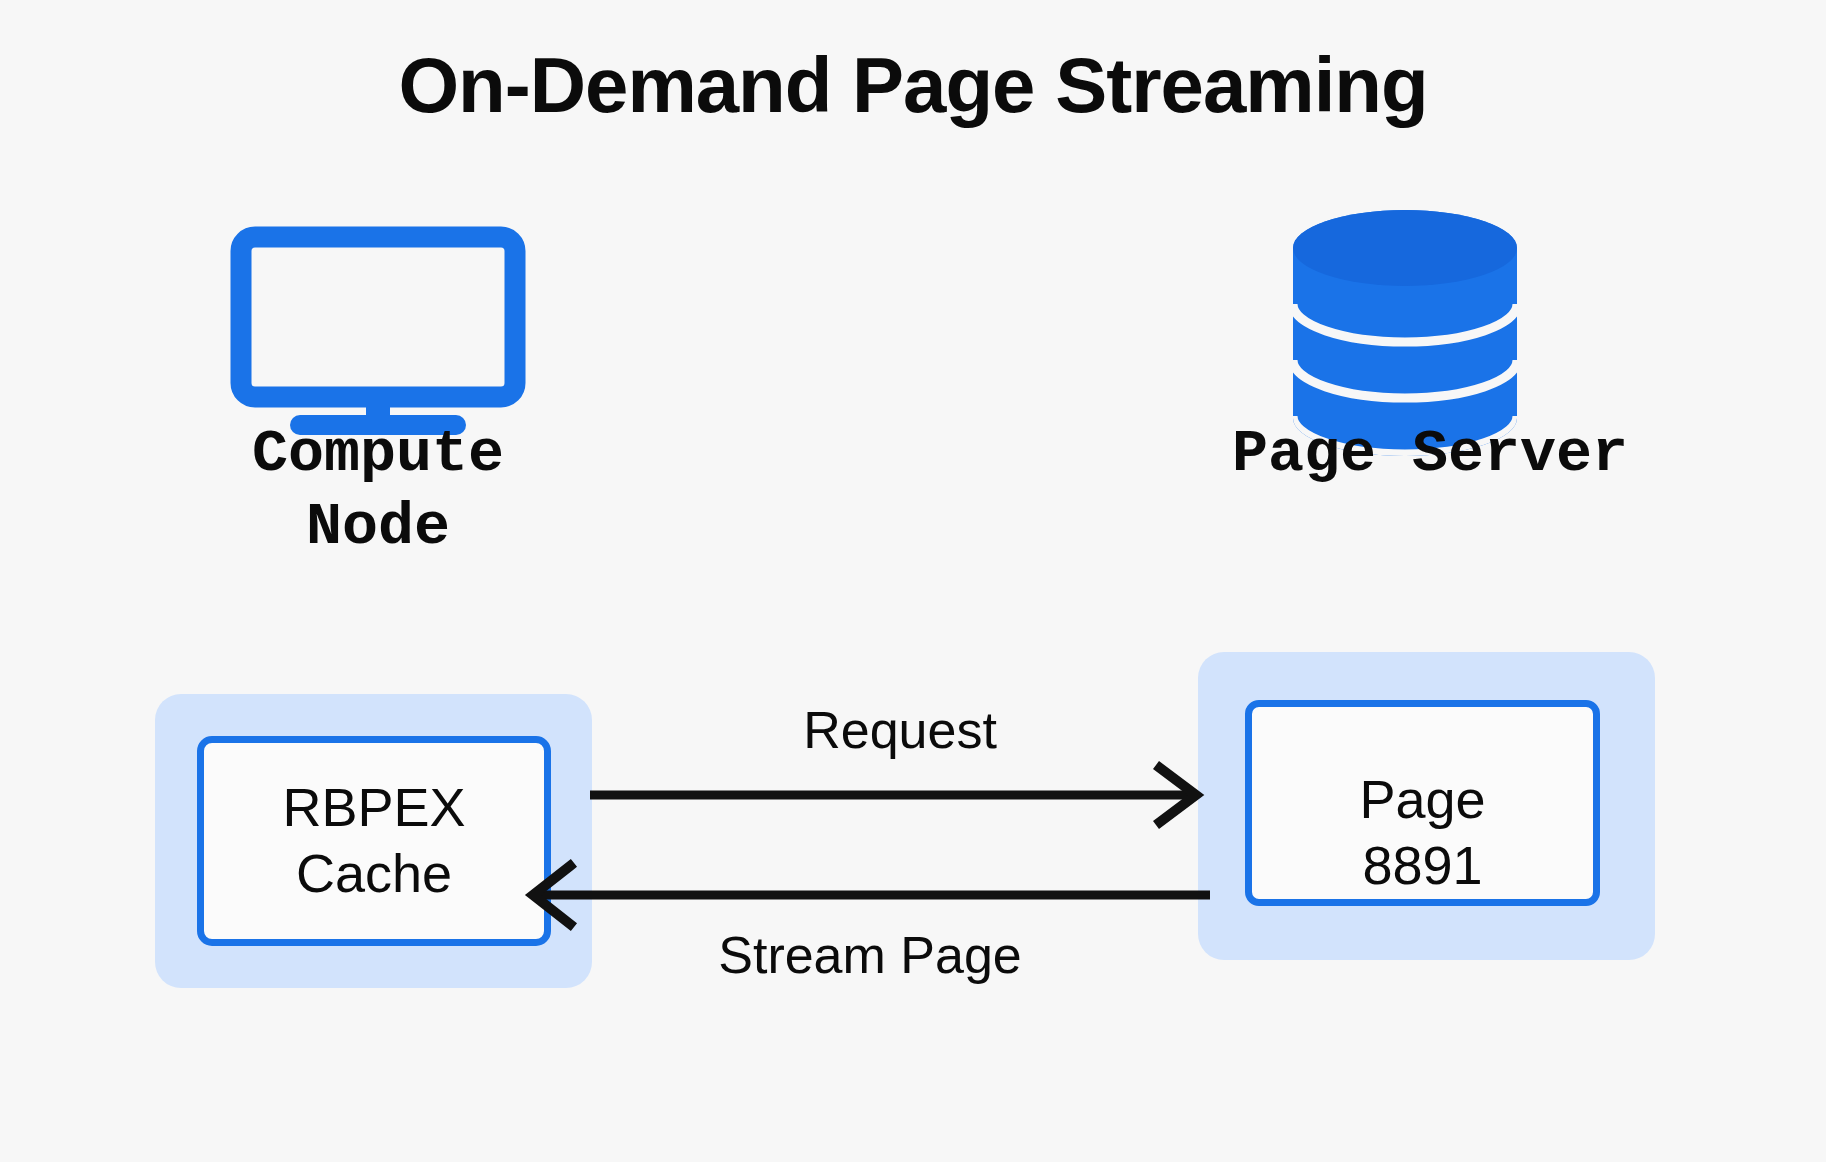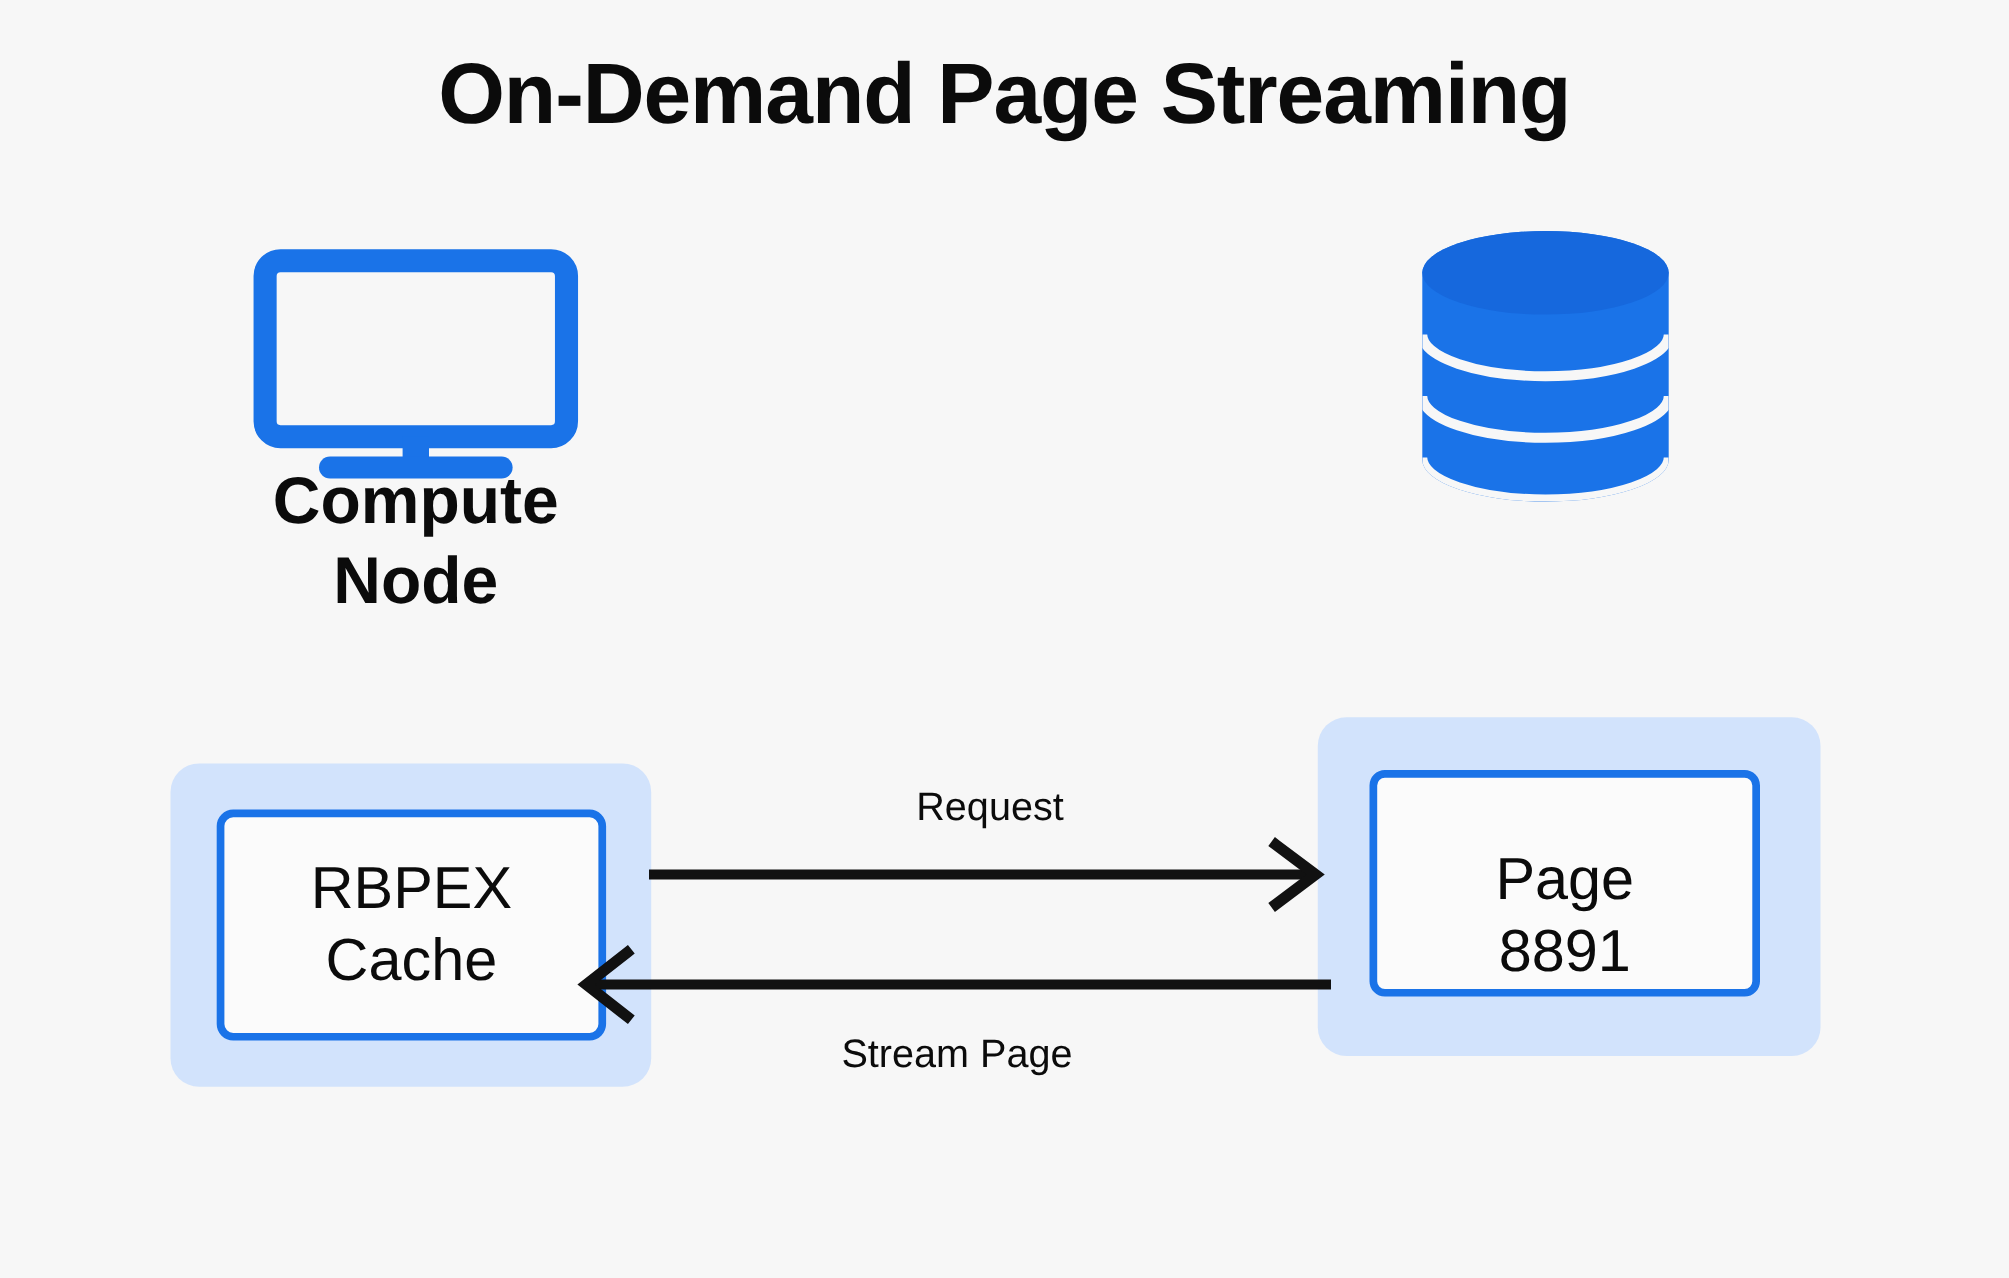--- a/index.html
+++ b/index.html
@@ -40,20 +40,21 @@
 
   
   .node-label {
     position: absolute;
     text-align: center;
     font-size: 60px;
     font-weight: 700;
     color: #0b0b0b;
     line-height: 1.22;
     white-space: pre-line;
+    font-family: Liberation Mono, monospace;
   }
   #compute-node-label {
     left: 128px;
     top: 418px;
     width: 500px;
   }
   #page-server-label {
     left: 1180px;
     top: 418px;
     width: 500px;
@@ -144,26 +145,25 @@
   #stream-arrow {
     left: 520px;
     top: 860px;
     width: 690px;
     height: 70px;
   }
 
   
   .arrow-label {
     position: absolute;
-    font-size: 36px;
+    font-size: 52px;
     font-weight: 400;
     color: #0b0b0b;
     text-align: center;
     white-space: nowrap;
-    margin-top: 12px;
   }
   #request-label {
     left: 590px;
     top: 700px;
     width: 620px;
   }
   #stream-page-label {
     left: 540px;
     top: 925px;
     width: 660px;
@@ -210,20 +210,21 @@
       <ellipse cx="120" cy="38" rx="112" ry="38" fill="#1668dd"></ellipse>
 
       <g clip-path="url(#dbclip)">
         <path d="M8 94 a112 38 0 0 0 224 0" fill="none" stroke="#f7f7f7" stroke-width="9"></path>
         <path d="M8 150 a112 38 0 0 0 224 0" fill="none" stroke="#f7f7f7" stroke-width="9"></path>
         <path d="M8 206 a112 38 0 0 0 224 0" fill="none" stroke="#f7f7f7" stroke-width="9"></path>
       </g>
     </svg>
   </div>
 
+  <div id="page-server-label" class="node-label">Page Server</div>
 
   <div id="page-server-container" class="tinted-box"></div>
 
   <div id="page-id-box" class="inner-box">
     <span class="inner-box-text">Page
 8891</span>
   </div>
 
   <div id="request-label" class="arrow-label">Request</div>
 

